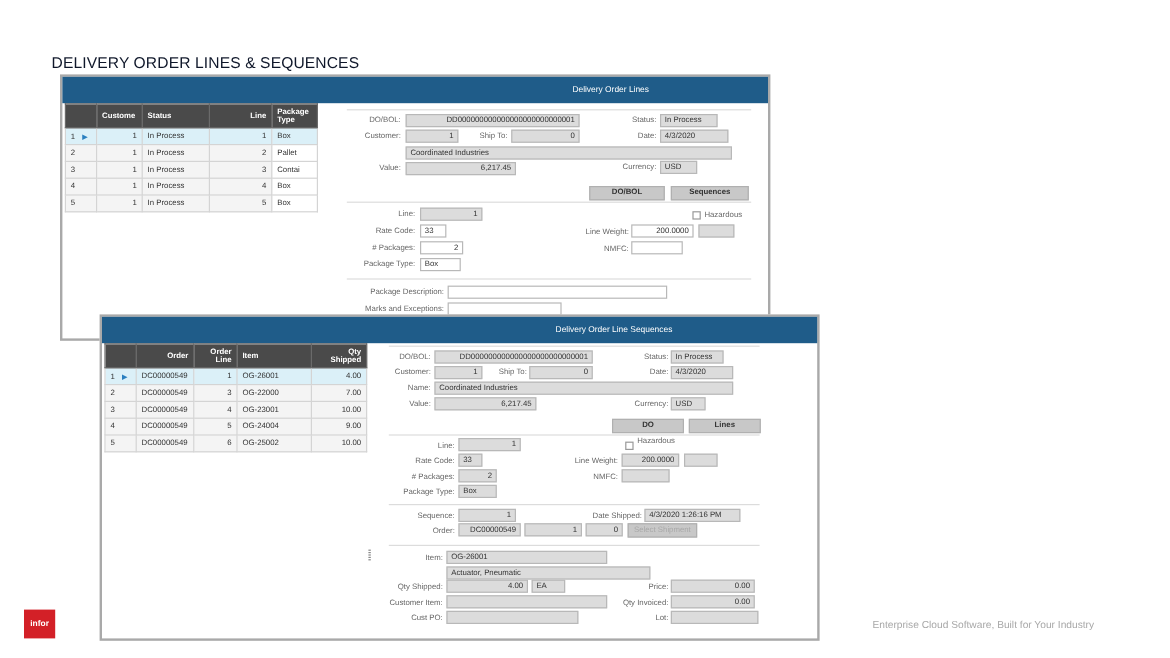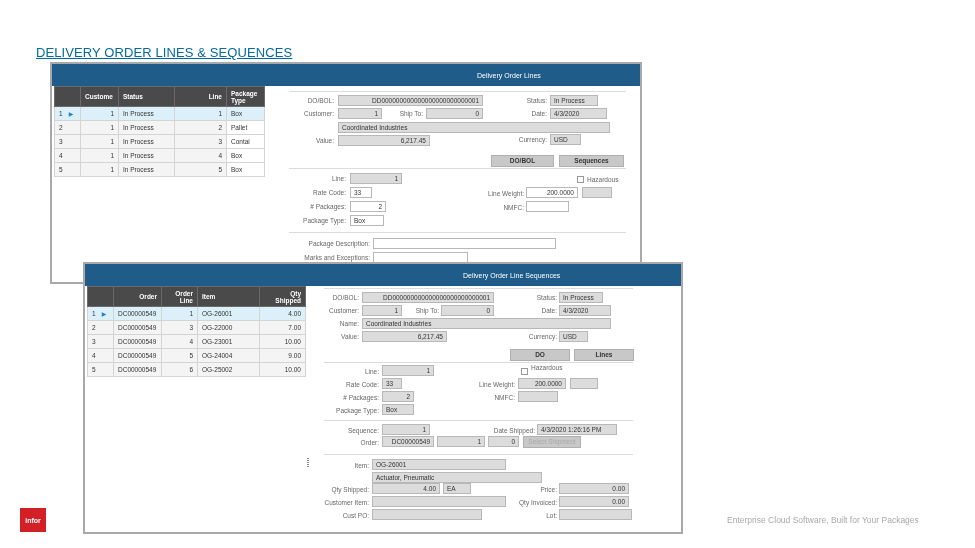--- a/index.html
+++ b/index.html
@@ -1,19 +1,19 @@
 <!DOCTYPE html>
 <html><head>
 <meta charset="utf-8">
 <style>
   * { box-sizing: border-box; margin: 0; padding: 0; }
   html, body { width: 975px; height: 548px; background: #ffffff; overflow: hidden; }
   body { position: relative; font-family: "Liberation Sans", sans-serif; color: #333; }
 
-  .slide-title { position: absolute; left: 36px; top: 45px; font-size: 13px; color: #0369a1; letter-spacing: 0.1px; text-decoration: underline; }
+  .slide-title { position: absolute; left: 43px; top: 45px; font-size: 13px; color: #0f172a; letter-spacing: 0.1px; }
 
   .win { position: absolute; background: #fff; border: 2px solid #a9a9a9; }
   .win1 { left: 50px; top: 62px; width: 592px; height: 222px; }
   .win2 { left: 83px; top: 262px; width: 600px; height: 272px; }
 
   .titlebar { height: 22px; background: #1f5c89; color: #fff; font-size: 7px; display: flex; align-items: center; position: relative; }
   .titlebar .ttext { position: absolute; }
   .win1 .titlebar .ttext { left: 425px; }
   .win2 .titlebar .ttext { left: 378px; }
 
@@ -313,13 +313,13 @@
 
     <span class="lbl" style="left:420px;top:235px;width:52px;">Qty Invoiced:</span>
     <div class="fld right" style="left:474px;top:232px;width:70px;">0.00</div>
 
     <span class="lbl" style="left:420px;top:248px;width:52px;">Lot:</span>
     <div class="fld" style="left:474px;top:245px;width:73px;"></div>
   </div>
 </div>
 
 <div class="logo">infor</div>
-<div class="tagline">Enterprise Cloud Software, Built for Your Packages</div>
+<div class="tagline">Enterprise Cloud Software, Built for Your Industry</div>
 
 </body></html>

